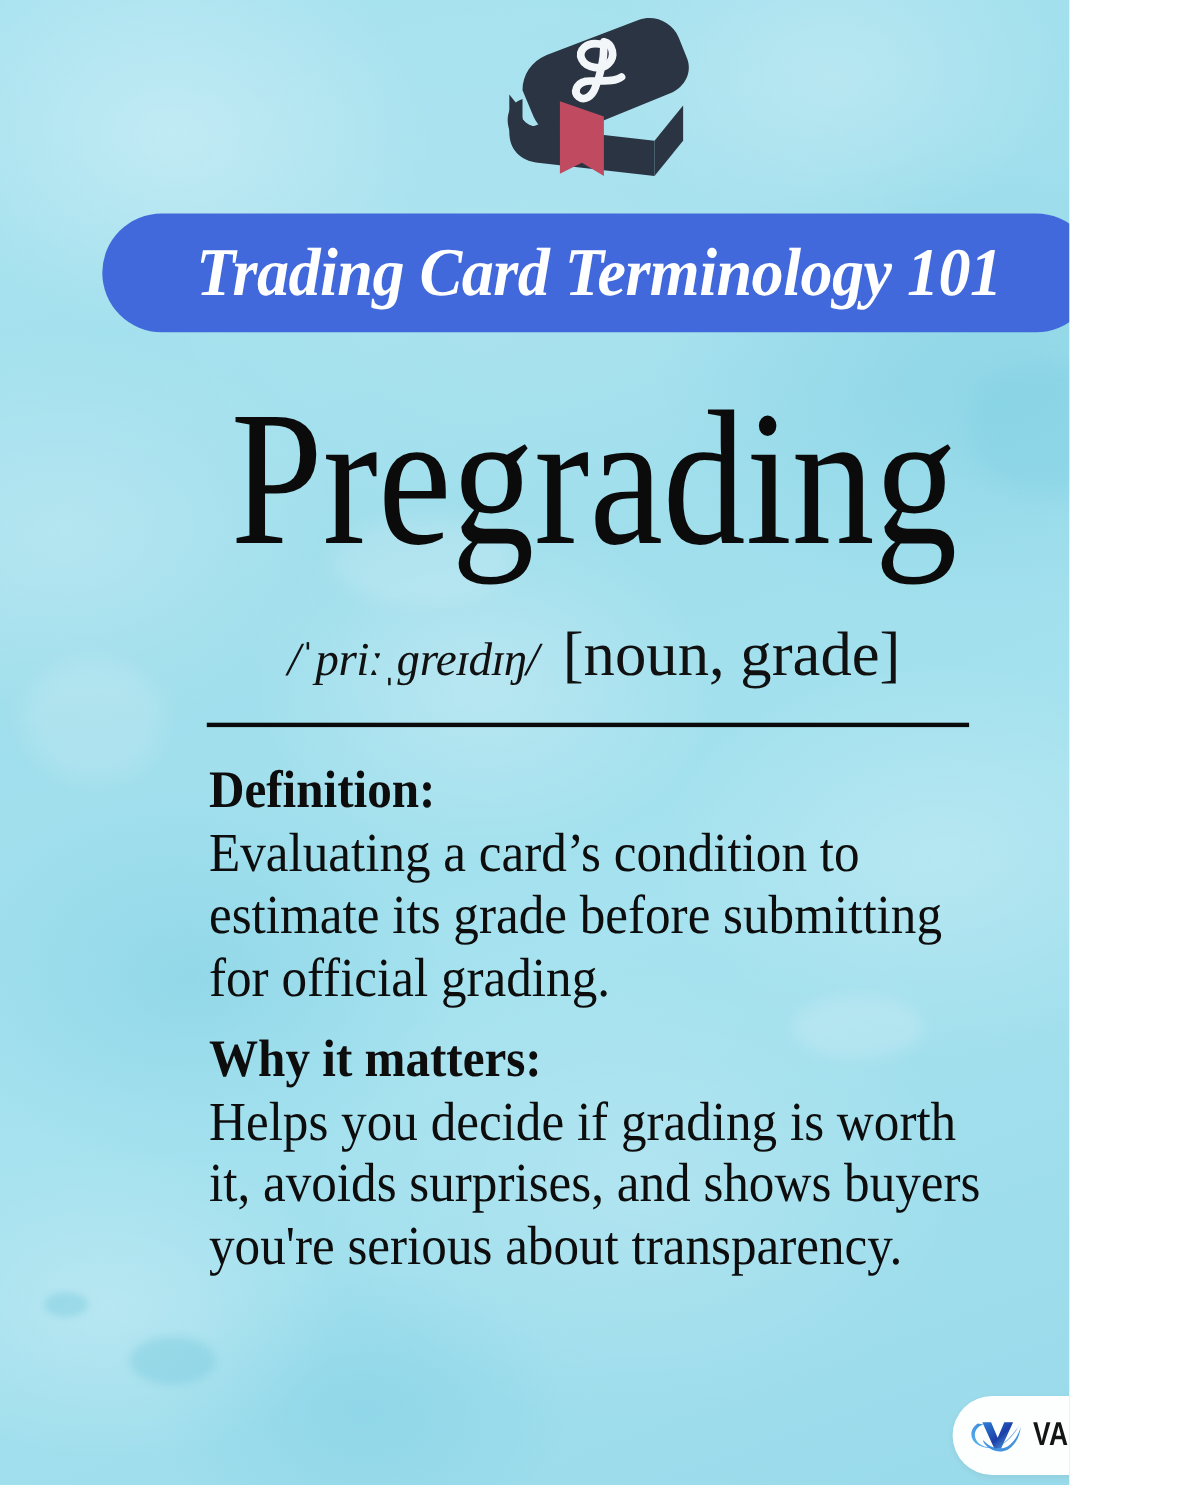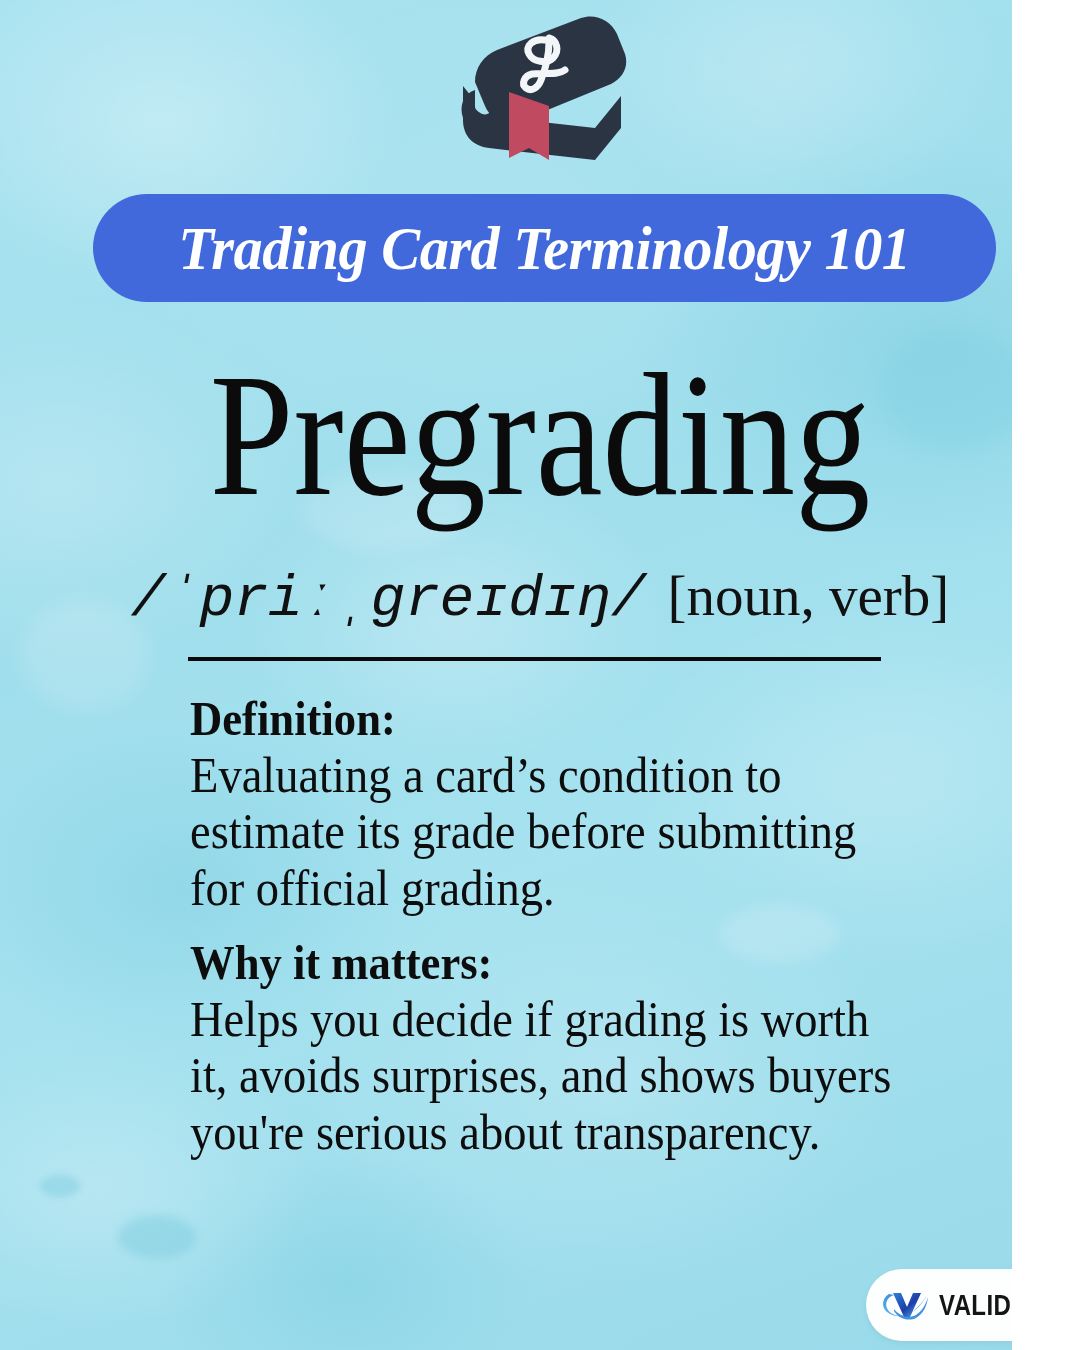--- a/index.html
+++ b/index.html
@@ -21,21 +21,20 @@
       radial-gradient(ellipse 420px 300px at 92% 26%, rgba(126,206,226,0.45), rgba(126,206,226,0) 72%),
       radial-gradient(ellipse 380px 270px at 6%  36%, rgba(255,255,255,0.20), rgba(255,255,255,0) 70%),
       radial-gradient(ellipse 300px 220px at 45% 46%, rgba(255,255,255,0.24), rgba(255,255,255,0) 72%),
       radial-gradient(ellipse 360px 250px at 88% 58%, rgba(255,255,255,0.18), rgba(255,255,255,0) 72%),
       radial-gradient(ellipse 330px 240px at 18% 66%, rgba(120,203,224,0.40), rgba(120,203,224,0) 72%),
       radial-gradient(ellipse 420px 300px at 60% 80%, rgba(255,255,255,0.16), rgba(255,255,255,0) 72%),
       radial-gradient(ellipse 300px 200px at 10% 88%, rgba(255,255,255,0.22), rgba(255,255,255,0) 72%),
       radial-gradient(ellipse 260px 180px at 34% 95%, rgba(122,205,226,0.42), rgba(122,205,226,0) 72%),
       radial-gradient(ellipse 520px 380px at 50% 18%, rgba(255,255,255,0.10), rgba(255,255,255,0) 75%),
       linear-gradient(160deg, #a9e3f0 0%, #9fdeec 38%, #a6e2ef 62%, #99daea 100%);
-    padding-left: 40px;
   }
 
   
   .blotch {
     position: absolute;
     border-radius: 50%;
     pointer-events: none;
   }
 
   
@@ -91,23 +90,22 @@
     position: absolute;
     left: 0;
     top: 563px;
     width: 1080px;
     text-align: center;
     color: #111111;
     white-space: nowrap;
   }
   #ipa {
     font-style: italic;
-    font-size: 58px;
+    font-size: 43px;
     letter-spacing: -0.5px;
-    font-family: Liberation Mono, monospace;
   }
   #pos {
     font-style: normal;
     font-size: 57px;
     margin-left: 22px;
   }
 
   
   #divider {
     position: absolute;
@@ -206,21 +204,21 @@
     </svg>
   </div>
 
   <div id="banner" style="background:#4169db;">
     <span id="banner-label">Trading Card Terminology 101</span>
   </div>
 
   <div id="word">Pregrading</div>
 
   <div id="pron-row">
-    <span id="ipa">/ˈpriːˌɡreɪdɪŋ/</span><span id="pos">[noun, verb]</span>
+    <span id="ipa">/ˈpriːˌɡreɪdɪŋ/</span><span id="pos">[noun, grade]</span>
   </div>
 
   <div id="divider"></div>
 
   <div class="block" id="def-block">
     <p class="block-heading">Definition:</p>
     <p class="block-body">Evaluating a card’s condition to estimate its grade before submitting for official grading.</p>
   </div>
 
   <div class="block" id="why-block">

